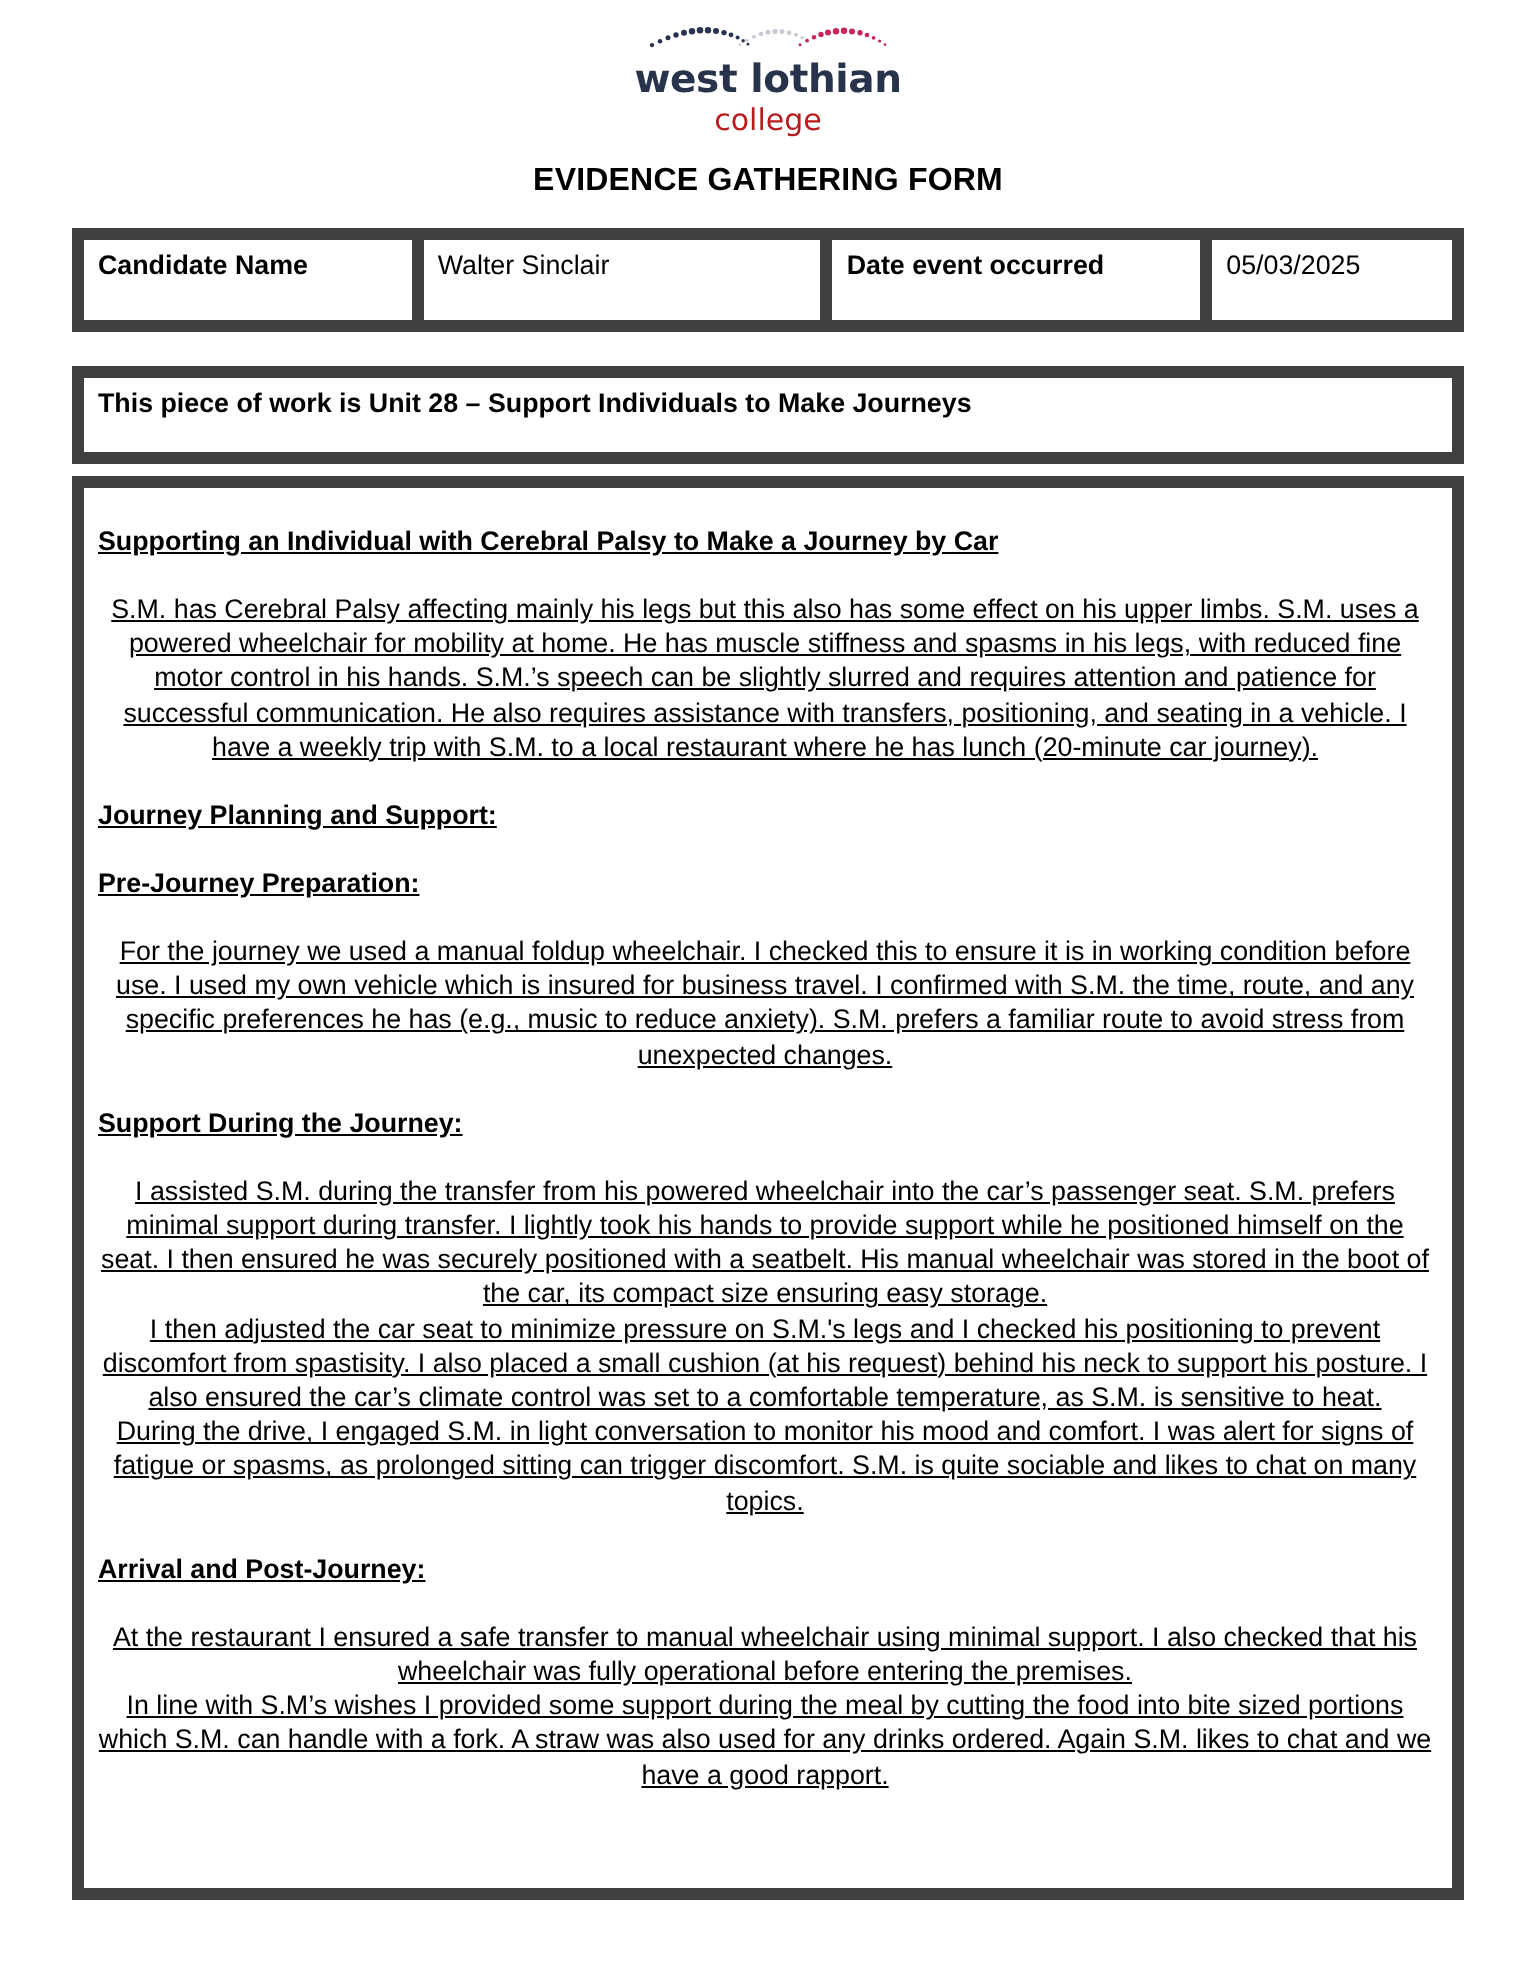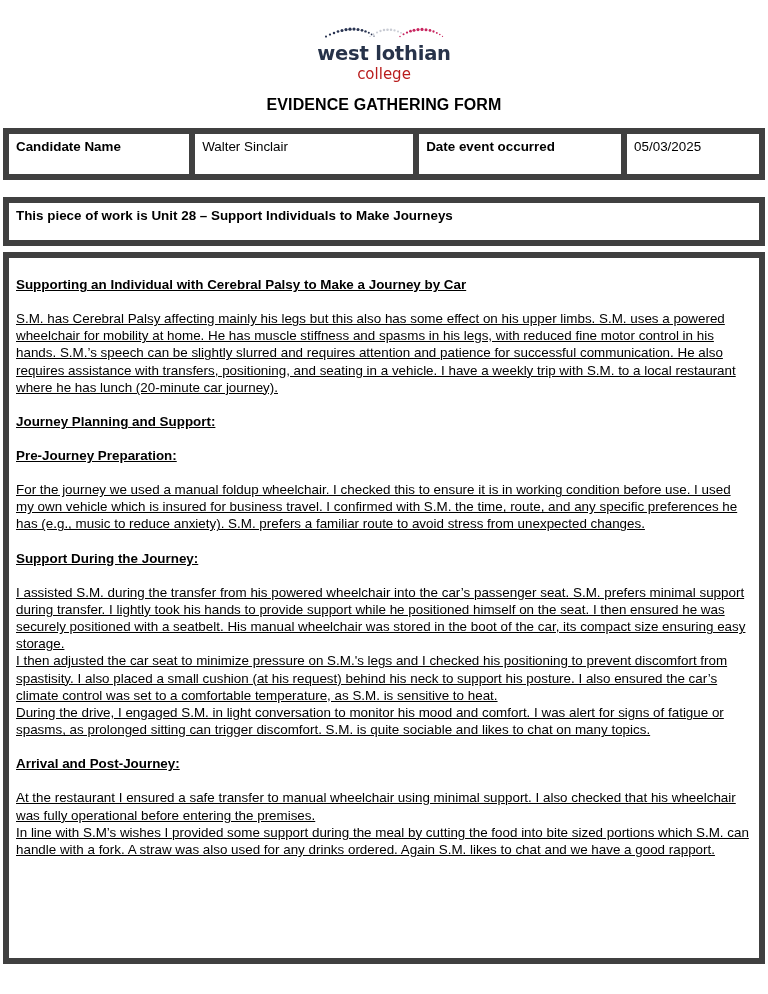--- a/index.html
+++ b/index.html
@@ -21,21 +21,21 @@
     width: 768px;
     height: 994px;
     box-sizing: border-box;
     background: #ffffff;
     overflow: hidden;
   }
 
   
   .logo-block {
     width: 100%;
-    padding-top: 20px;
+    padding-top: 6px;
     display: flex;
     flex-direction: column;
     align-items: center;
     justify-content: center;
   }
   .logo-mark {
     display: block;
     width: 128px;
     height: 22px;
   }
@@ -64,21 +64,21 @@
     font-weight: bold;
     letter-spacing: 0.1px;
     margin-top: 12px;
   }
 
   
   .tbl {
     border-collapse: collapse;
     table-layout: fixed;
     margin: 0 auto;
-    width: 762px;
+    width: 696px;
   }
   .tbl td {
     border: 6px solid #404040;
     vertical-align: top;
     padding: 5px 6px 5px 7px;
     font-size: 13.4px;
     line-height: 16px;
   }
   .b { font-weight: bold; }
 
@@ -102,21 +102,21 @@
   .body-inner h3 {
     font-size: 13.4px;
     font-weight: bold;
     margin: 0;
     line-height: 17px;
   }
   .body-inner p {
     font-size: 13.4px;
     margin: 0;
     line-height: 17.2px;
-    text-align: left;
+    text-align: center;
   }
   .gap-md { height: 17px; }
 
   .para-tight { margin-top: 0 !important; }
 </style>
 </head>
 <body>
 
 <div class="page">
 

